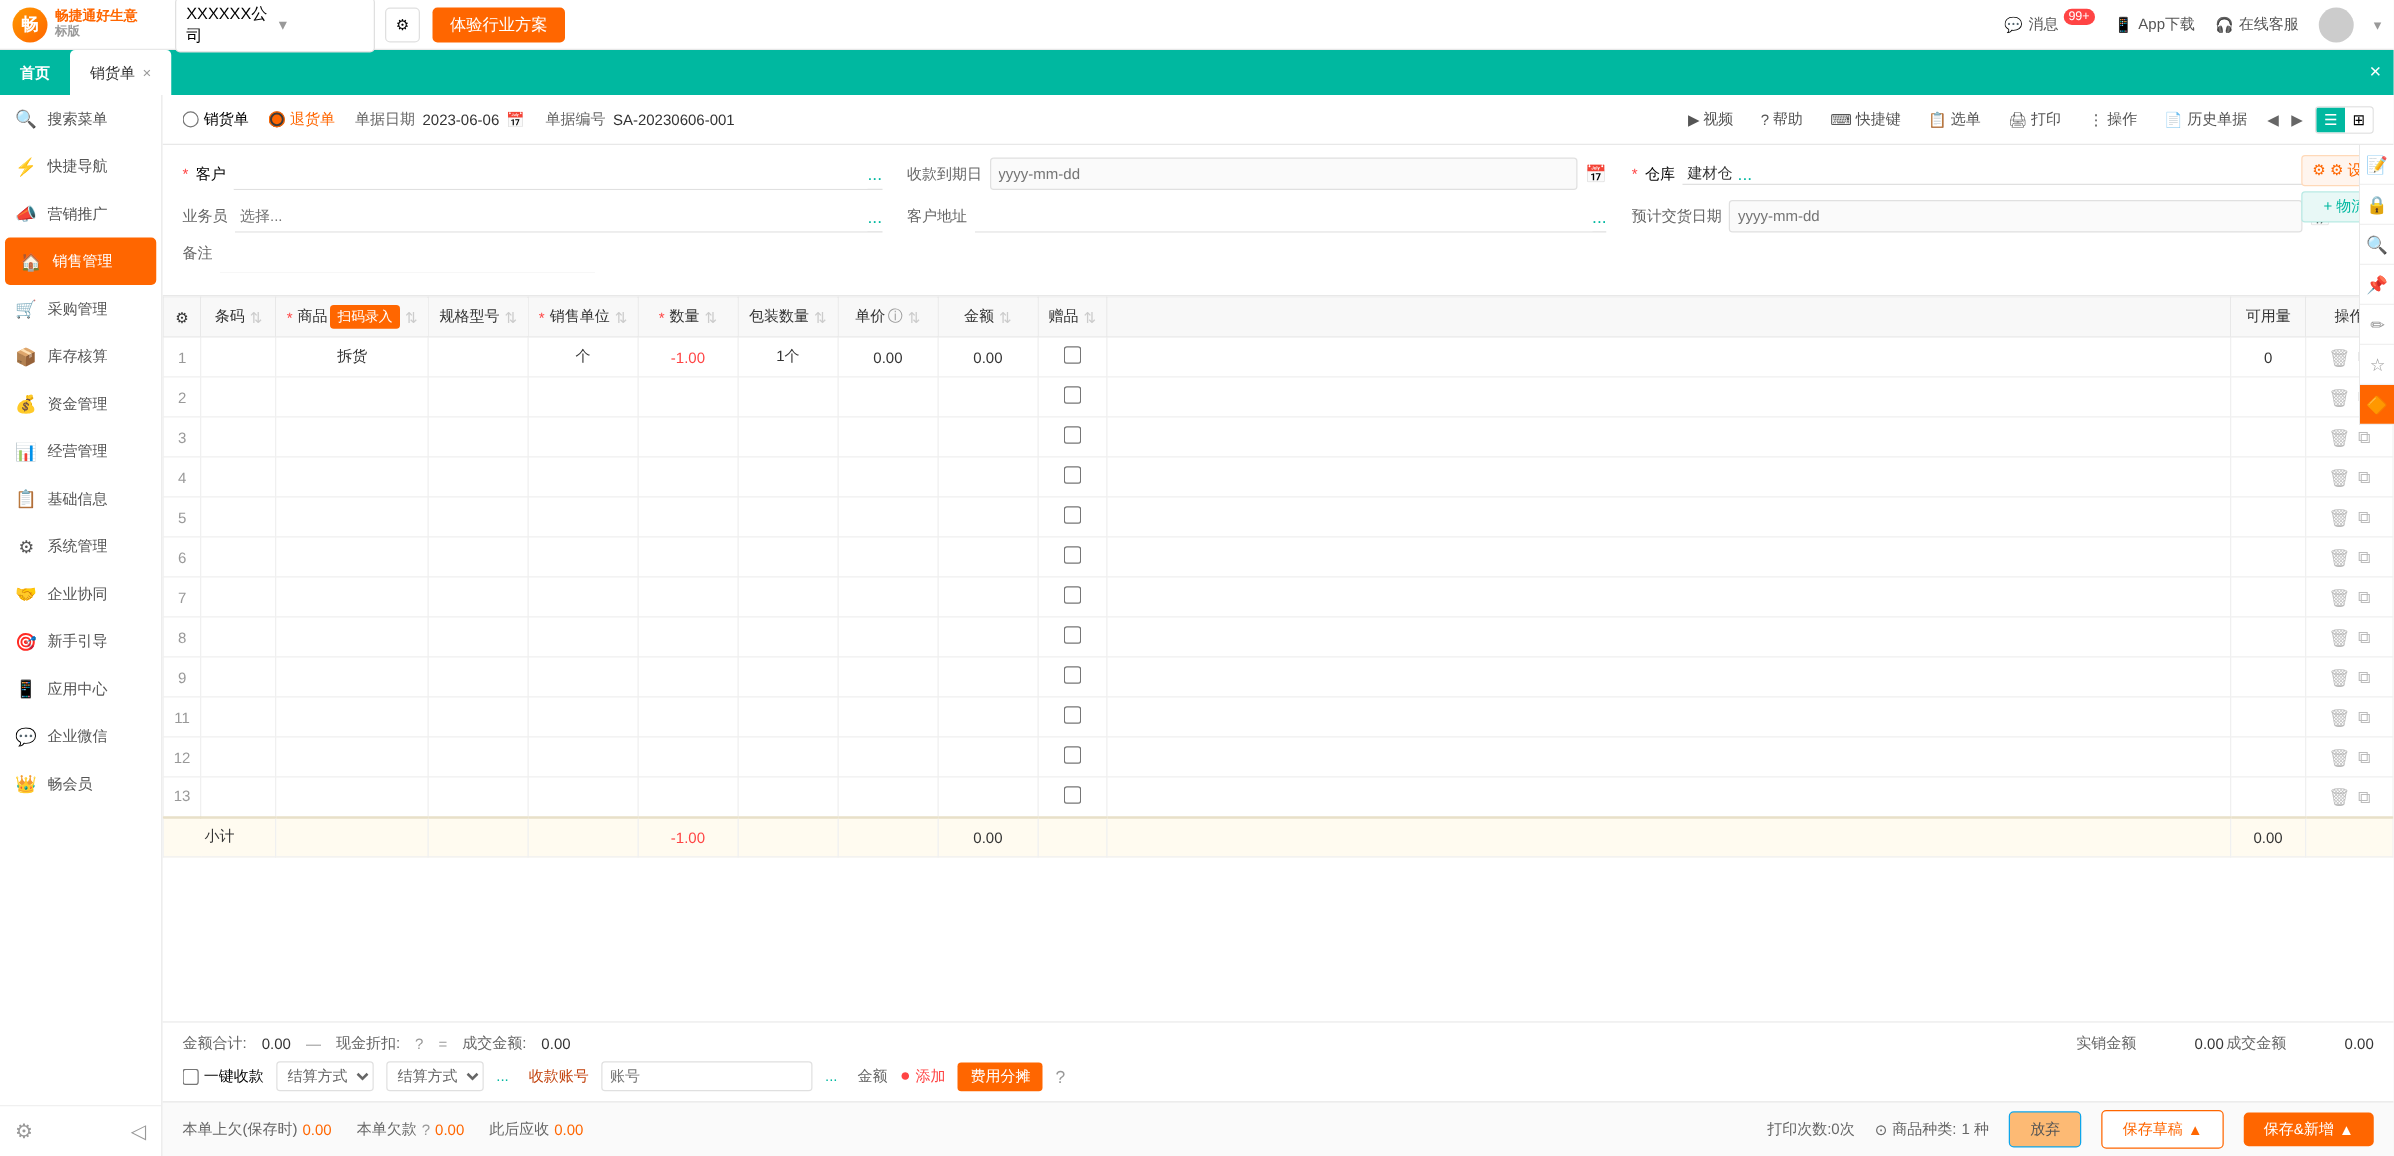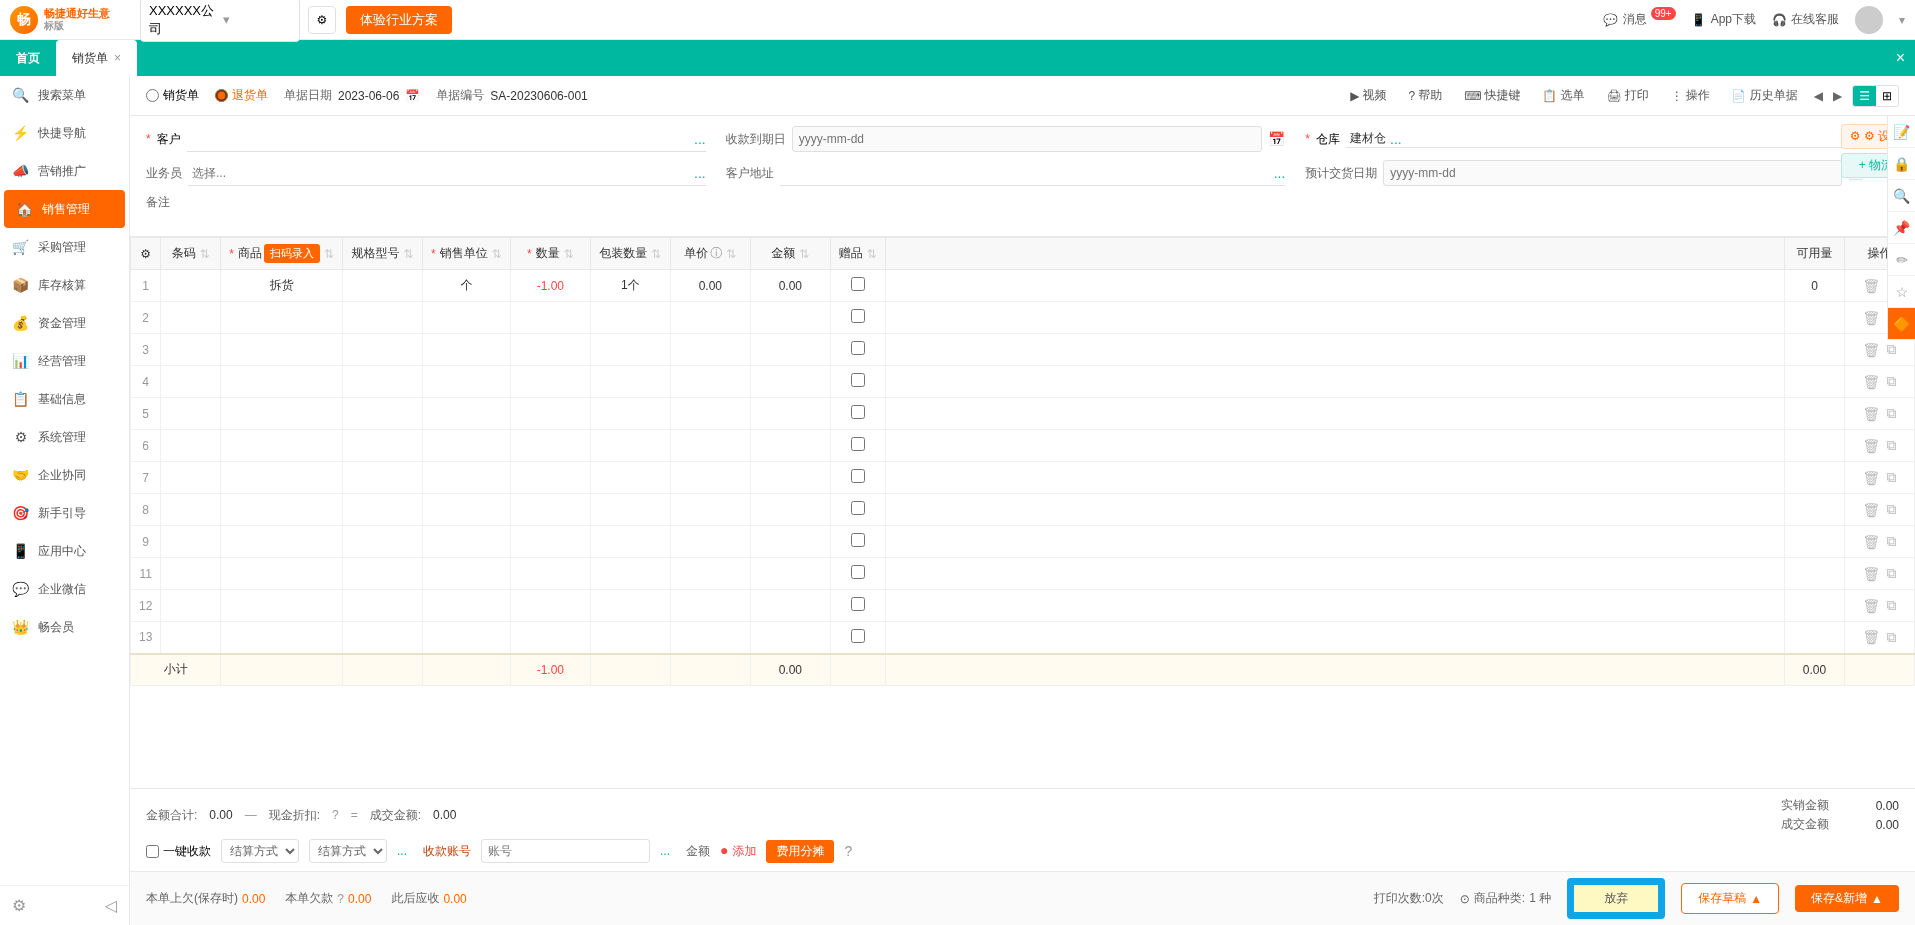--- a/index.html
+++ b/index.html
@@ -343,24 +343,24 @@
     .footer-value { color: #ff6600; font-weight: 500; }
     .footer-right {
       margin-left: auto;
       display: flex;
       align-items: center;
       gap: 16px;
     }
     .print-info { color: #666; }
     .category-info { display: flex; align-items: center; gap: 4px; color: #666; }
     .abandon-btn {
-      border: 7px solid #0ea5e9;
-      background: #fef9c3;
+      border: 1px solid #0ea5e9;
+      background: #fdba74;
       border-radius: 4px;
-      padding: 5px 30px;
+      padding: 5px 16px;
       cursor: pointer;
       color: #555;
     }
     .save-draft-btn {
       border: 1px solid #ff6600;
       background: #fff;
       color: #ff6600;
       border-radius: 4px;
       padding: 6px 16px;
       cursor: pointer;
@@ -990,21 +990,21 @@
       <div class="bottom-row1">
         <span class="bottom-label">金额合计:</span>
         <span class="bottom-value">0.00</span>
         <span class="dash">—</span>
         <span class="bottom-label">现金折扣:</span>
         <span class="question-icon">?</span>
         <span class="equals">=</span>
         <span class="bottom-label">成交金额:</span>
         <span class="bottom-value">0.00</span>
 
-        <div style="margin-left:auto;display:flex;flex-direction:column;gap:2px;">
+        <div style="margin-left:auto;display:flex;flex-direction:row;gap:2px;">
           <div class="summary-row">
             <span>实销金额</span>
             <span class="summary-value">0.00</span>
           </div>
           <div class="summary-row">
             <span>成交金额</span>
             <span class="summary-value">0.00</span>
           </div>
         </div>
       </div>

